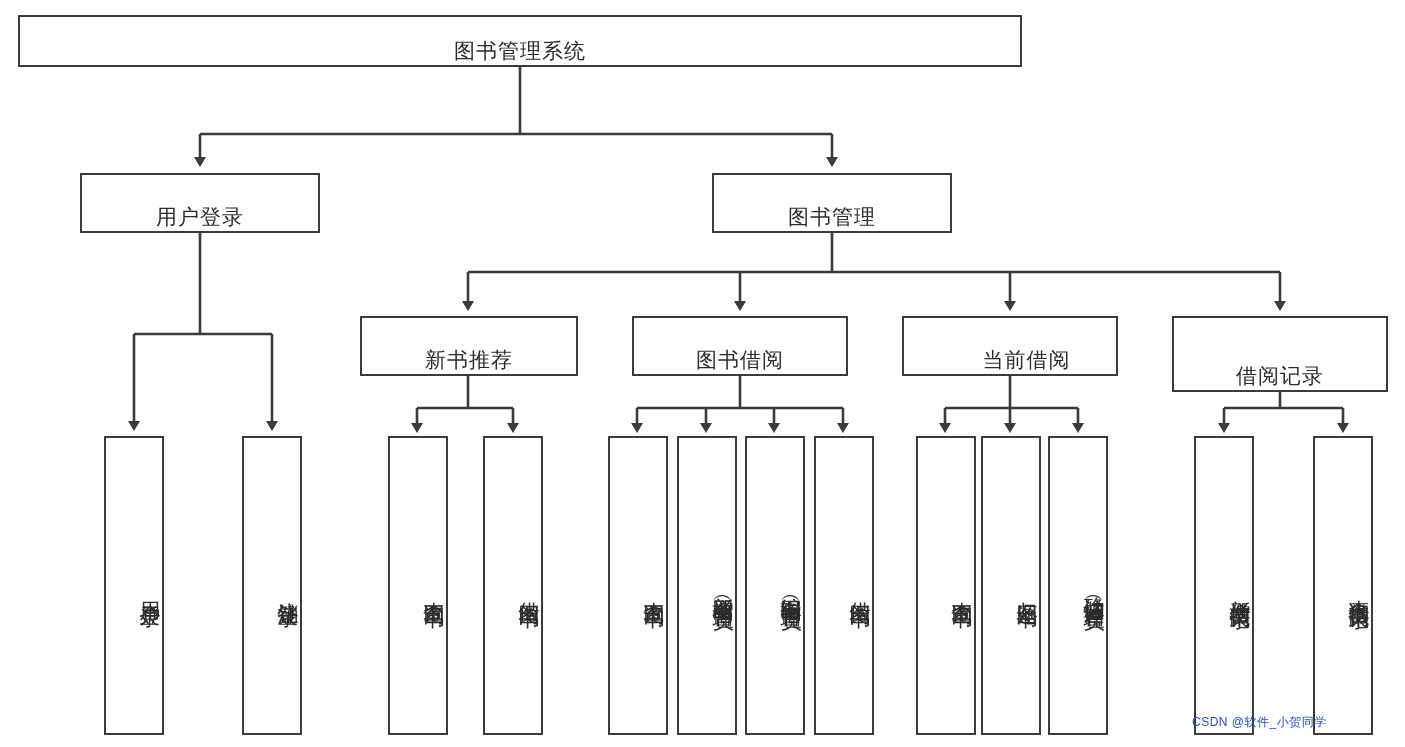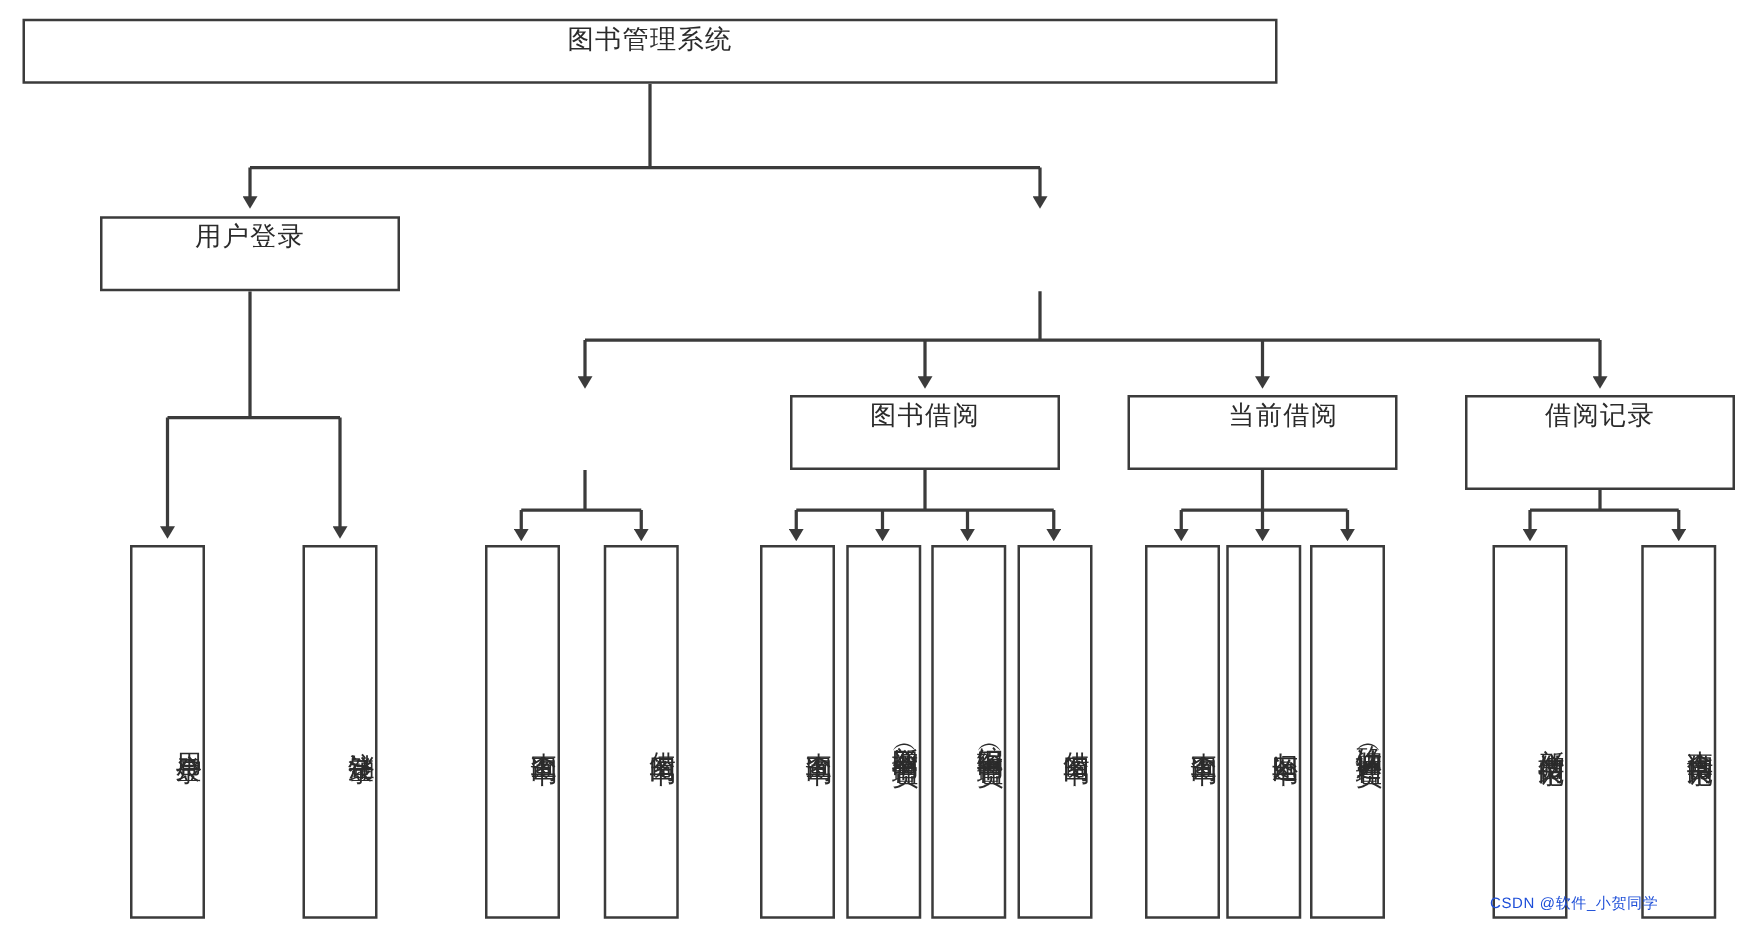--- a/index.html
+++ b/index.html
@@ -13,21 +13,21 @@
   }
   #diagram{
     position:absolute;left:0;top:0;width:1405px;height:747px;
   }
   .node{
     position:absolute;
     box-sizing:border-box;
     background:#ffffff;
     border:2px solid #3b3b3b;
     display:flex;
-    align-items:flex-start;
+    align-items:flex-end;
     justify-content:center;
     color:#2b2b2b;
   }
   .node.horiz{
     font-size:21px;
     letter-spacing:1px;
     white-space:nowrap;
   }
   .node.vert{
     writing-mode:vertical-rl;
@@ -113,21 +113,27 @@
     </g>
   </svg>
 
   <div class="node horiz" style="left:18px;top:15px;width:1004px;height:52px;">
     <span>图书管理系统</span>
   </div>
 
   <div class="node horiz" style="left:80px;top:173px;width:240px;height:60px;">
     <span>用户登录</span>
   </div>
+  <div class="node horiz" style="left:712px;top:173px;width:240px;height:60px;">
+    <span>图书管理</span>
+  </div>
 
+  <div class="node horiz" style="left:360px;top:316px;width:218px;height:60px;">
+    <span>新书推荐</span>
+  </div>
   <div class="node horiz" style="left:632px;top:316px;width:216px;height:60px;">
     <span>图书借阅</span>
   </div>
   <div class="node horiz" style="left:902px;top:316px;width:216px;height:60px;padding-left:33px;">
     <span>当前借阅</span>
   </div>
   <div class="node horiz" style="left:1172px;top:316px;width:216px;height:76px;">
     <span>借阅记录</span>
   </div>
 

